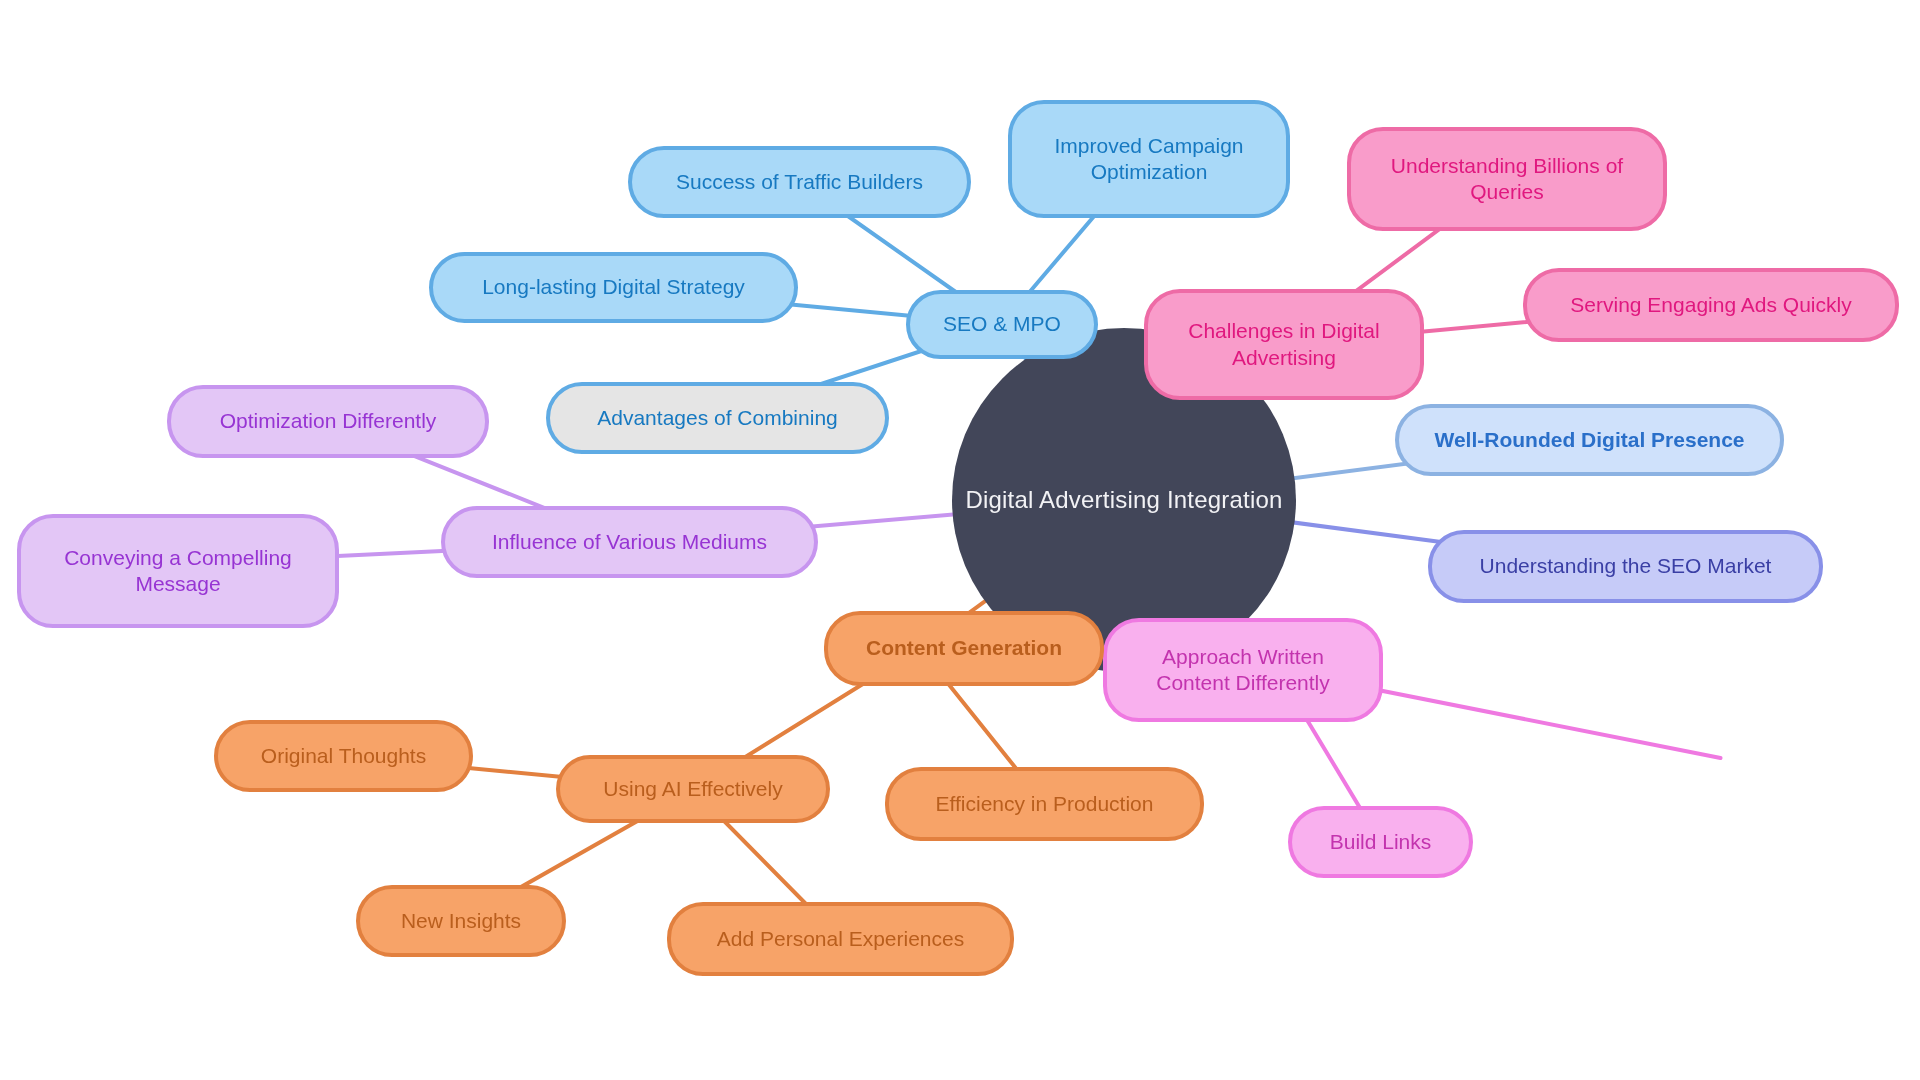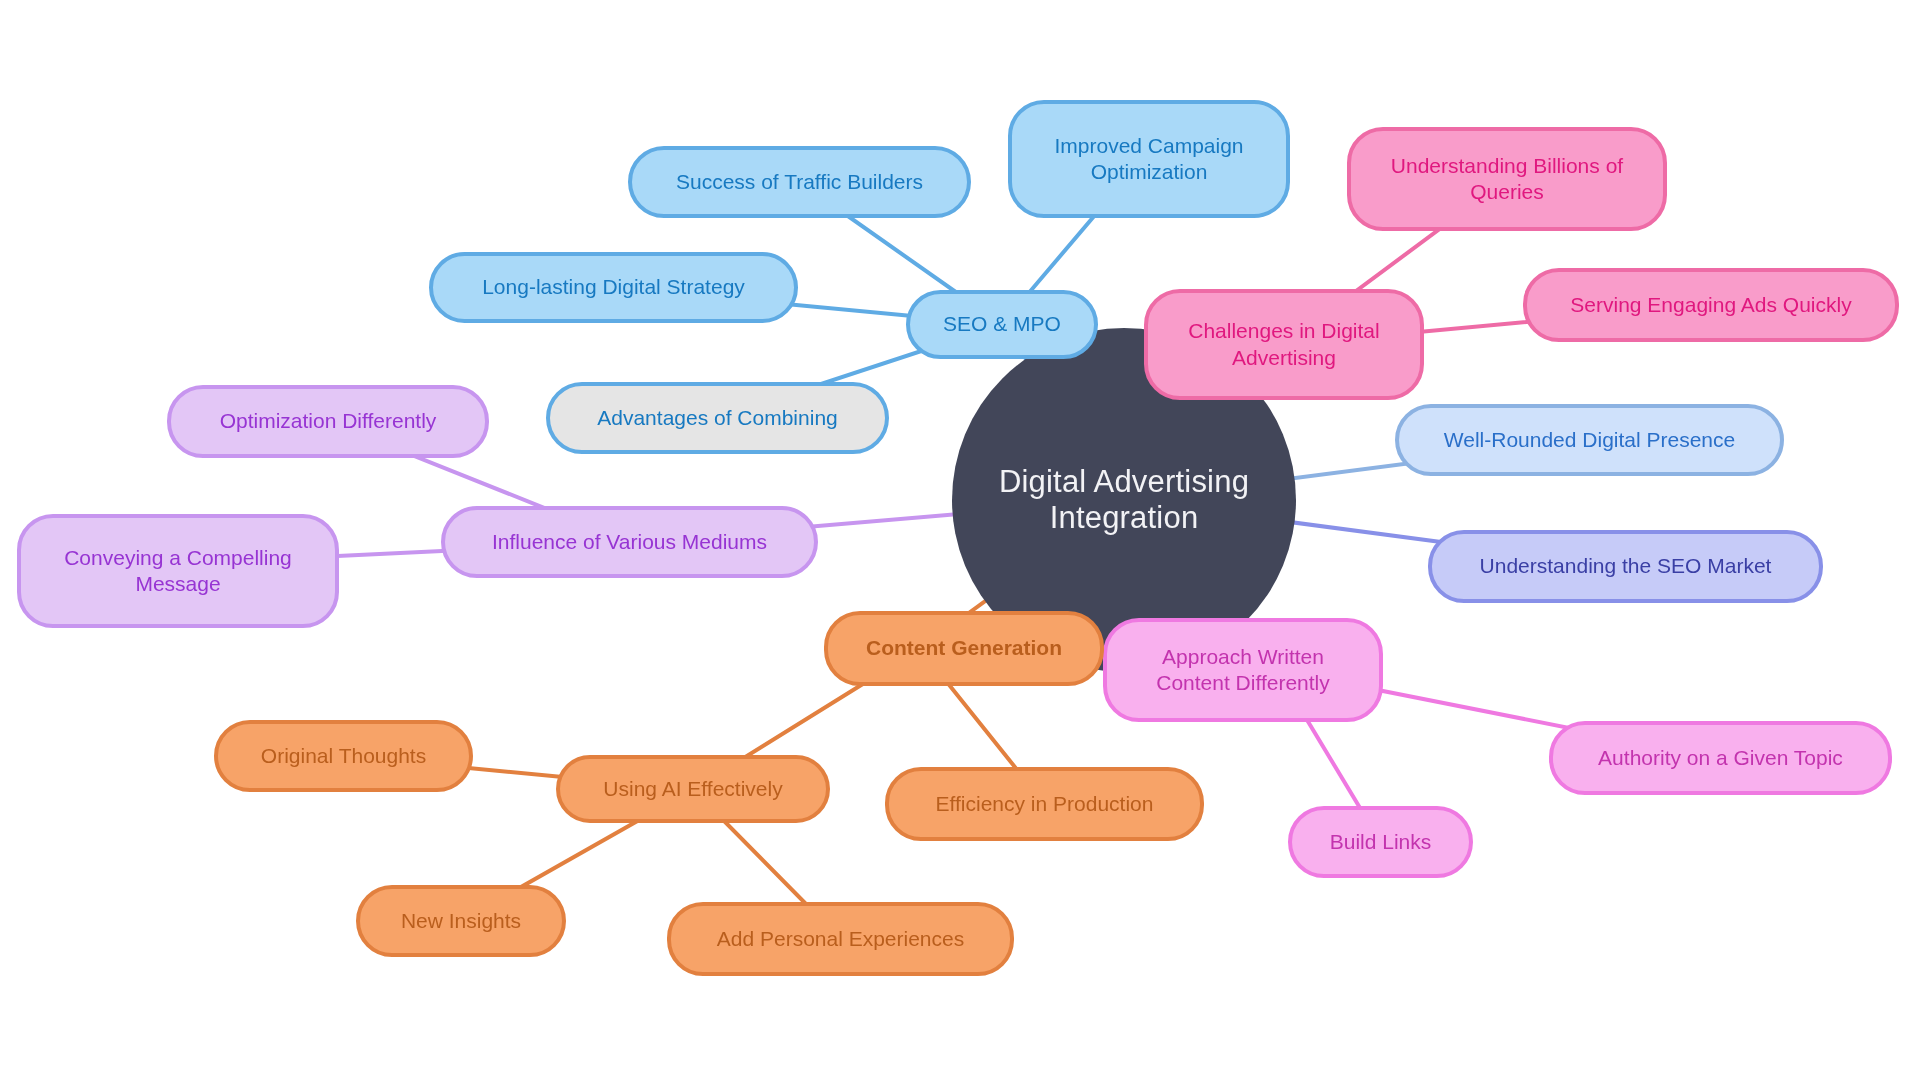--- a/index.html
+++ b/index.html
@@ -18,21 +18,21 @@
     z-index: 1;
   }
   .center-node {
     position: absolute;
     z-index: 2;
     border-radius: 50%;
     display: flex;
     align-items: center;
     justify-content: center;
     text-align: center;
-    font-size: 31px;
+    font-size: 24px;
     font-weight: 400;
     letter-spacing: 0.2px;
     padding: 8px;
     box-sizing: border-box;
   }
   .node {
     position: absolute;
     z-index: 3;
     display: flex;
     align-items: center;
@@ -98,40 +98,37 @@
     </div>
     <div class="node" style="left: 1144px; top: 289px; width: 280px; height: 111px; background: rgb(249, 156, 202); border-color: rgb(238, 107, 166); color: rgb(224, 24, 127);">
       <span>Challenges in Digital Advertising</span>
     </div>
     <div class="node" style="left: 1347px; top: 127px; width: 320px; height: 104px; background: rgb(249, 156, 202); border-color: rgb(238, 107, 166); color: rgb(224, 24, 127);">
       <span>Understanding Billions of Queries</span>
     </div>
     <div class="node" style="left: 1523px; top: 268px; width: 376px; height: 74px; background: rgb(249, 156, 202); border-color: rgb(238, 107, 166); color: rgb(224, 24, 127);">
       <span>Serving Engaging Ads Quickly</span>
     </div>
-    <div class="node" style="left: 1395px; top: 404px; width: 389px; height: 72px; background: rgb(207, 225, 251); border-color: rgb(140, 178, 226); color: rgb(42, 111, 201);">
+    <div class="node" style="left: 1395px; top: 404px; width: 389px; height: 72px; background: rgb(207, 225, 251); border-color: rgb(140, 178, 226); color: rgb(42, 111, 201); font-weight: bold;">
       <span>Well-Rounded Digital Presence</span>
     </div>
     <div class="node" style="left: 1428px; top: 530px; width: 395px; height: 73px; background: rgb(198, 203, 248); border-color: rgb(136, 144, 232); color: rgb(58, 63, 165);">
       <span>Understanding the SEO Market</span>
     </div>
     <div class="node" style="left: 441px; top: 506px; width: 377px; height: 72px; background: rgb(227, 198, 246); border-color: rgb(199, 149, 239); color: rgb(151, 52, 211);">
       <span>Influence of Various Mediums</span>
     </div>
     <div class="node" style="left: 167px; top: 385px; width: 322px; height: 73px; background: rgb(227, 198, 246); border-color: rgb(199, 149, 239); color: rgb(151, 52, 211);">
       <span>Optimization Differently</span>
     </div>
     <div class="node" style="left: 17px; top: 514px; width: 322px; height: 114px; background: rgb(227, 198, 246); border-color: rgb(199, 149, 239); color: rgb(151, 52, 211);">
       <span>Conveying a Compelling Message</span>
     </div>
     <div class="node" style="left: 1103px; top: 618px; width: 280px; height: 104px; background: rgb(249, 176, 238); border-color: rgb(239, 121, 225); color: rgb(195, 51, 174);">
       <span>Approach Written Content Differently</span>
-    </div>
-    <div class="node" style="left: 1549px; top: 721px; width: 343px; height: 74px; background: rgb(249, 176, 238); border-color: rgb(239, 121, 225); color: rgb(195, 51, 174);">
-      <span>Authority on a Given Topic</span>
     </div>
     <div class="node" style="left: 1288px; top: 806px; width: 185px; height: 72px; background: rgb(249, 176, 238); border-color: rgb(239, 121, 225); color: rgb(195, 51, 174);">
       <span>Build Links</span>
     </div>
     <div class="node" style="left: 824px; top: 611px; width: 280px; height: 75px; background: rgb(247, 163, 104); border-color: rgb(226, 128, 63); color: rgb(185, 94, 29); font-weight: bold;">
       <span>Content Generation</span>
     </div>
     <div class="node" style="left: 556px; top: 755px; width: 274px; height: 68px; background: rgb(247, 163, 104); border-color: rgb(226, 128, 63); color: rgb(185, 94, 29);">
       <span>Using AI Effectively</span>
     </div>

